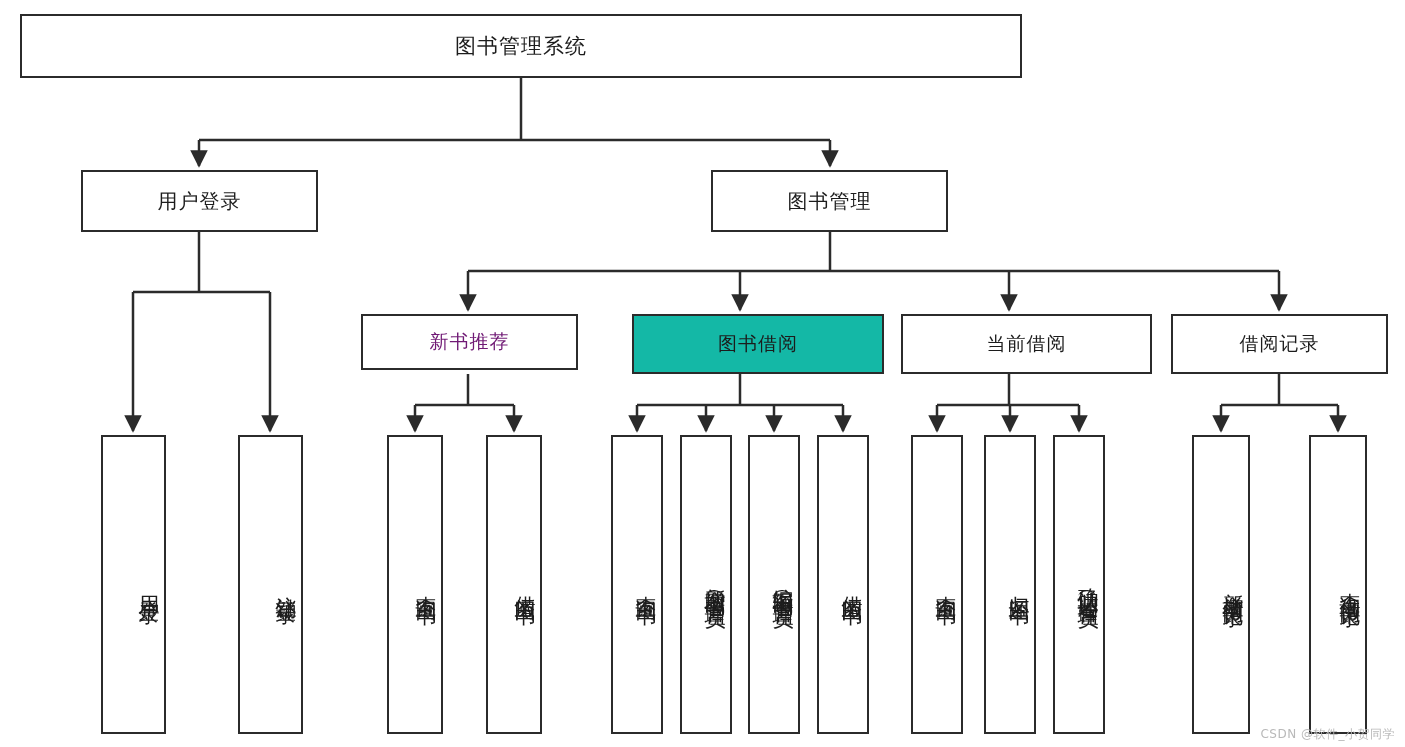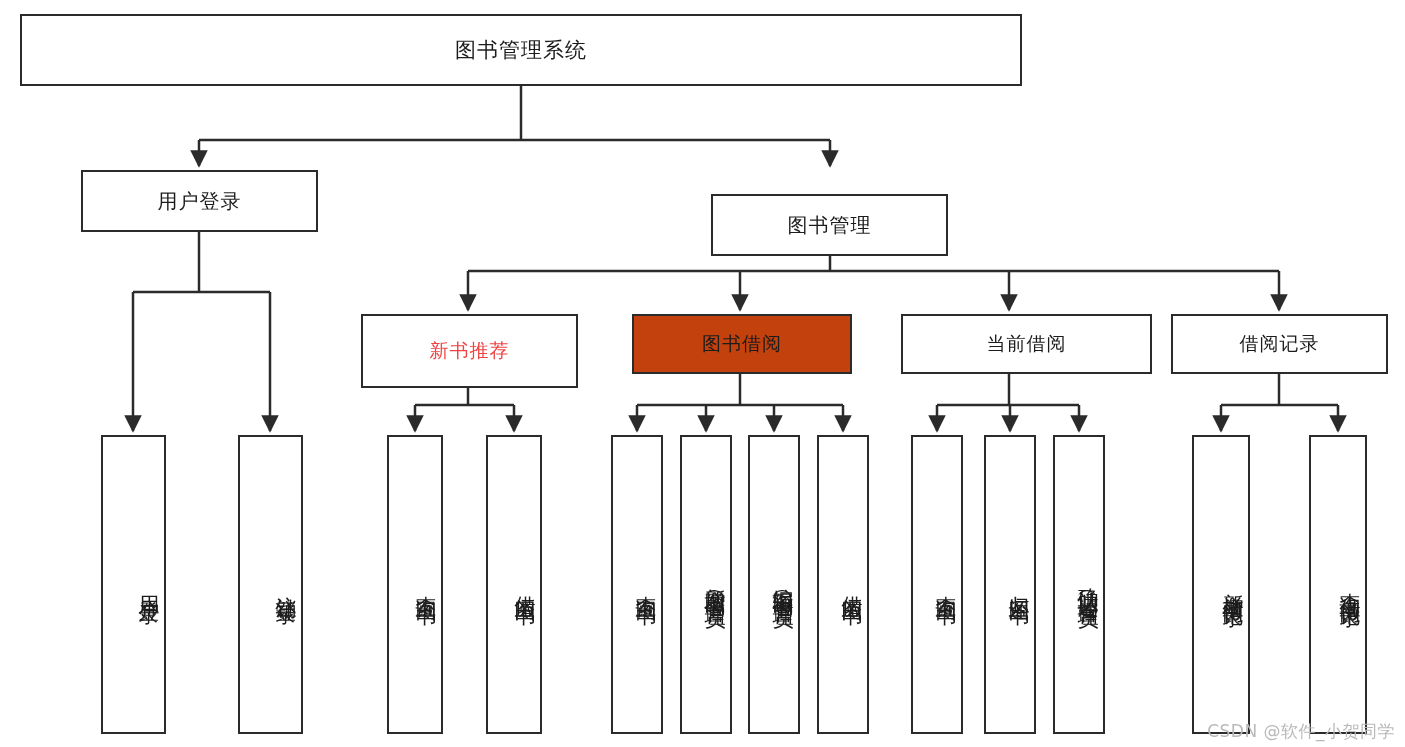--- a/index.html
+++ b/index.html
@@ -55,21 +55,21 @@
   }
   .node.leaf .leaf-text{
     writing-mode:vertical-rl;
     text-orientation:upright;
     display:block;
   }
   #watermark{
     position:absolute;
     right:10px;
     bottom:4px;
-    font-size:17px;
+    font-size:12px;
     color:#b9b9b9;
     letter-spacing:0.5px;
     white-space:nowrap;
     user-select:none;
   }
 </style>
 </head>
 <body>
 
 <div id="canvas">
@@ -118,29 +118,29 @@
       <path d="M 1010 405 L 1010 431" marker-end="url(#arrow)"></path>
       <path d="M 1079 405 L 1079 431" marker-end="url(#arrow)"></path>
 
       <path d="M 1279 374 L 1279 405"></path>
       <path d="M 1221 405 L 1338 405"></path>
       <path d="M 1221 405 L 1221 431" marker-end="url(#arrow)"></path>
       <path d="M 1338 405 L 1338 431" marker-end="url(#arrow)"></path>
     </g>
   </svg>
 
-  <div class="node root" style="left: 20px; top: 14px; width: 1002px; height: 72px; border-color: rgb(43, 43, 43); background: rgb(255, 255, 255); color: rgb(28, 28, 28); text-align: right;">图书管理系统</div>
+  <div class="node root" style="left: 20px; top: 14px; width: 1002px; height: 64px; border-color: rgb(43, 43, 43); background: rgb(255, 255, 255); color: rgb(28, 28, 28); text-align: right;">图书管理系统</div>
 
   <div class="node branch" style="left: 81px; top: 170px; width: 237px; height: 62px; border-color: rgb(43, 43, 43); background: rgb(255, 255, 255); color: rgb(28, 28, 28);">用户登录</div>
 
-  <div class="node branch" style="left: 711px; top: 170px; width: 237px; height: 62px; border-color: rgb(43, 43, 43); background: rgb(255, 255, 255); color: rgb(28, 28, 28); margin-top: 24px;">图书管理</div>
+  <div class="node branch" style="left: 711px; top: 170px; width: 237px; height: 62px; border-color: rgb(43, 43, 43); background: rgb(255, 255, 255); color: rgb(28, 28, 28);">图书管理</div>
 
-  <div class="node group" style="left: 361px; top: 314px; width: 217px; height: 74px; border-color: rgb(43, 43, 43); background: rgb(255, 255, 255); color: #ef4444;">新书推荐</div>
+  <div class="node group" style="left: 361px; top: 314px; width: 217px; height: 56px; border-color: rgb(43, 43, 43); background: rgb(255, 255, 255); color: #701a75;">新书推荐</div>
 
-  <div class="node group" style="left: 632px; top: 314px; width: 220px; height: 60px; border-color: rgb(43, 43, 43); background: #c2410c; color: rgb(28, 28, 28);">图书借阅</div>
+  <div class="node group" style="left: 632px; top: 314px; width: 252px; height: 60px; border-color: rgb(43, 43, 43); background: #14b8a6; color: rgb(28, 28, 28);">图书借阅</div>
 
   <div class="node group" style="left: 901px; top: 314px; width: 251px; height: 60px; border-color: rgb(43, 43, 43); background: rgb(255, 255, 255); color: rgb(28, 28, 28);">当前借阅</div>
 
   <div class="node group" style="left: 1171px; top: 314px; width: 217px; height: 60px; border-color: rgb(43, 43, 43); background: rgb(255, 255, 255); color: rgb(28, 28, 28); font-family: Liberation Mono, monospace;">借阅记录</div>
 
   <div class="node leaf" style="left: 101px; top: 435px; width: 65px; height: 299px; border-color: rgb(43, 43, 43); background: rgb(255, 255, 255); color: rgb(28, 28, 28);">
     <span class="leaf-text">用户登录</span>
   </div>
   <div class="node leaf" style="left: 238px; top: 435px; width: 65px; height: 299px; border-color: rgb(43, 43, 43); background: rgb(255, 255, 255); color: rgb(28, 28, 28);">
     <span class="leaf-text">注销登录</span>

